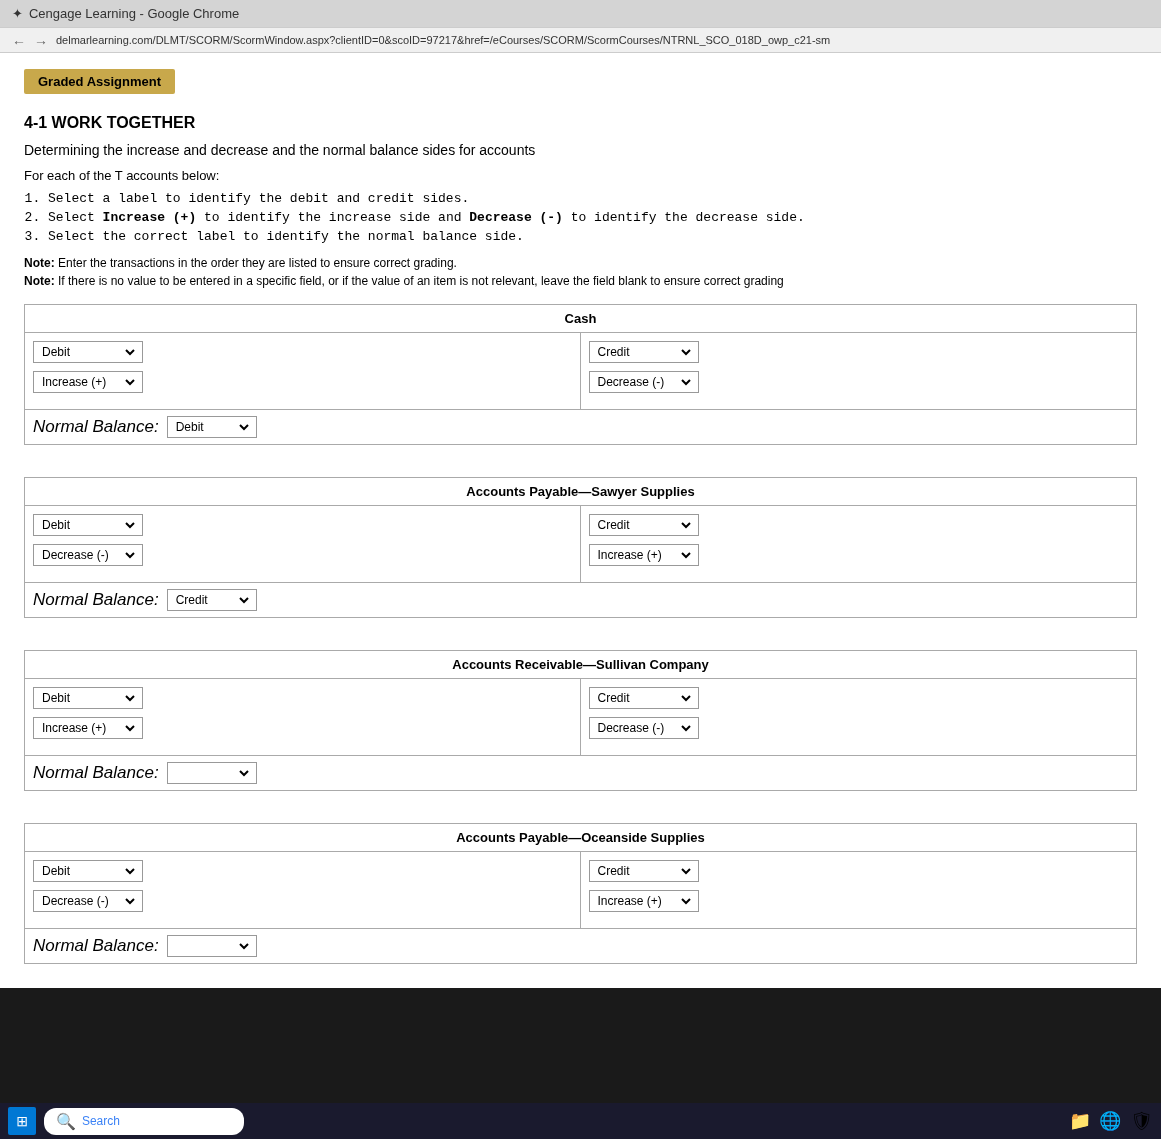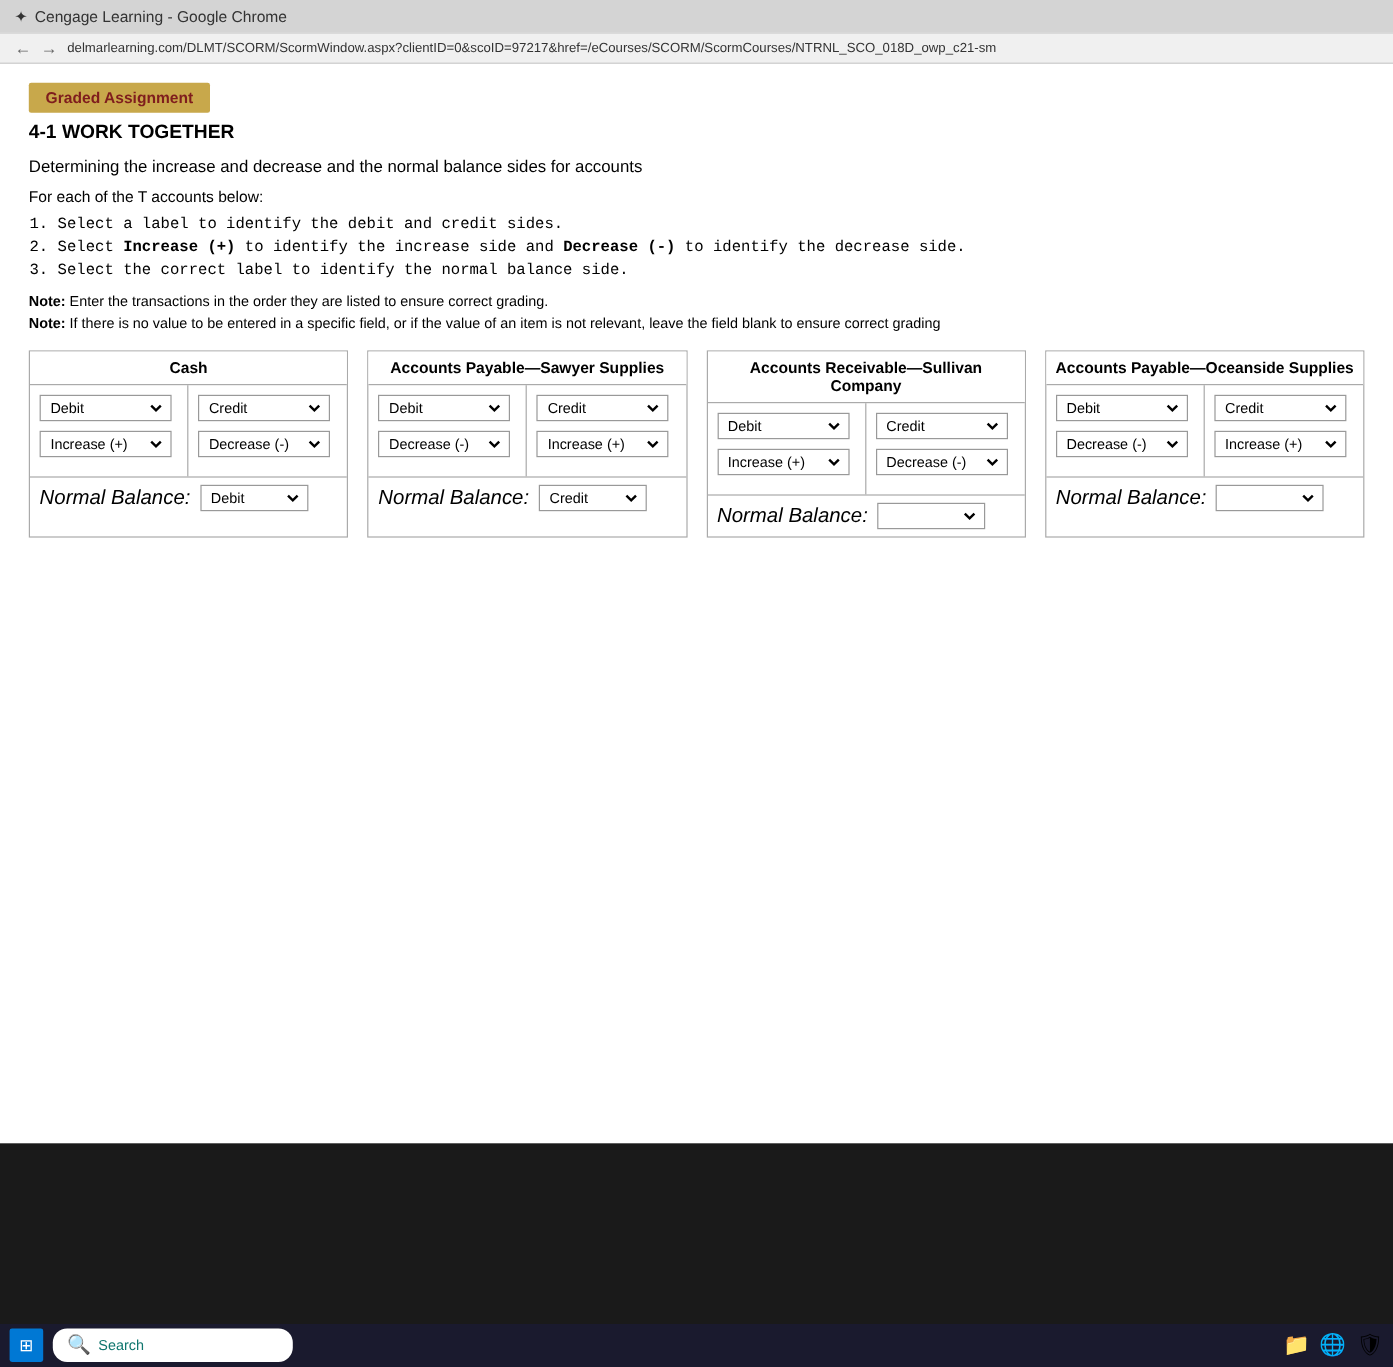--- a/index.html
+++ b/index.html
@@ -41,26 +41,26 @@
 
     
     .page-content {
       background: #fff;
       padding: 16px 24px 24px 24px;
       min-height: 900px;
     }
 
     .graded-badge {
       background: #c8a84b;
-      color: #7f1d1d;
+      color: #000000;
       padding: 5px 14px;
       font-size: 13px;
       font-weight: bold;
       display: inline-block;
-      margin-bottom: 8px;
+      margin-bottom: 20px;
       border-radius: 2px;
     }
 
     .section-title {
       font-size: 16px;
       font-weight: bold;
       margin-bottom: 10px;
     }
 
     .section-subtitle {
@@ -96,22 +96,22 @@
       margin-bottom: 4px;
     }
 
     .note-text strong {
       font-weight: bold;
     }
 
     
     .accounts-grid {
       display: grid;
-      grid-template-columns: 1fr 1fr 1fr 1fr;
-      gap: 16px;
+      grid-template-columns: 1fr;
+      gap: 32px;
       margin-top: 16px;
     }
 
     .t-account {
       border: 1px solid #aaa;
     }
 
     .t-account-title {
       text-align: center;
       font-weight: bold;
@@ -445,20 +445,20 @@
   </div>
 
 </div>
 
 <div style="background:#1a1a2e; padding:4px 8px; display:flex; align-items:center; gap:8px; position:fixed; bottom:0; width:100%;">
   <div style="background:#0078d4; width:28px; height:28px; display:flex; align-items:center; justify-content:center; border-radius:2px;">
     <span style="color:#fff; font-size:14px;">⊞</span>
   </div>
   <div style="background:#fff; border-radius:12px; padding:4px 12px; display:flex; align-items:center; gap:6px; flex:1; max-width:200px;">
     <span>🔍</span>
-    <span style="font-size:12px; color:#0f766e;">Search</span>
+    <span style="font-size:12px; color:#3b82f6;">Search</span>
   </div>
   <div style="display:flex; gap:8px; margin-left:auto; align-items:center;">
     <span style="font-size:18px;">📁</span>
     <span style="font-size:18px;">🌐</span>
     <span style="font-size:18px;">🛡</span>
   </div>
 </div>
 
 </body></html>

